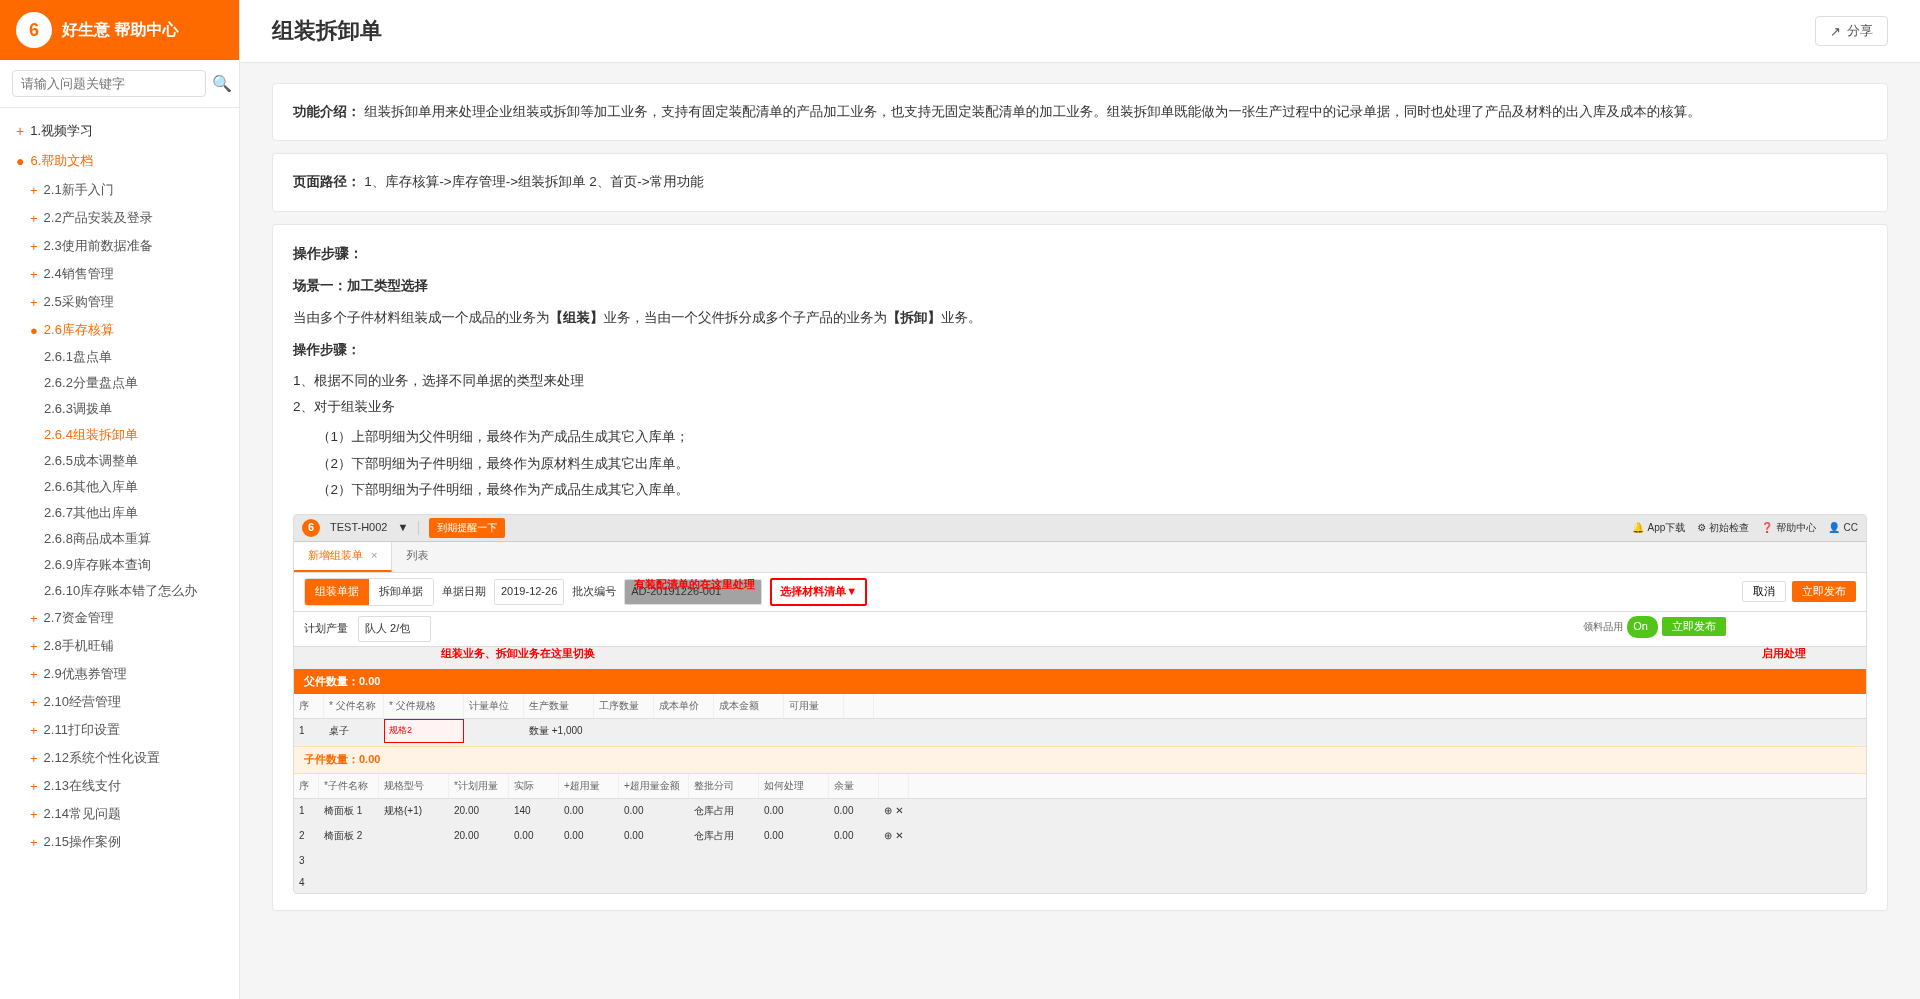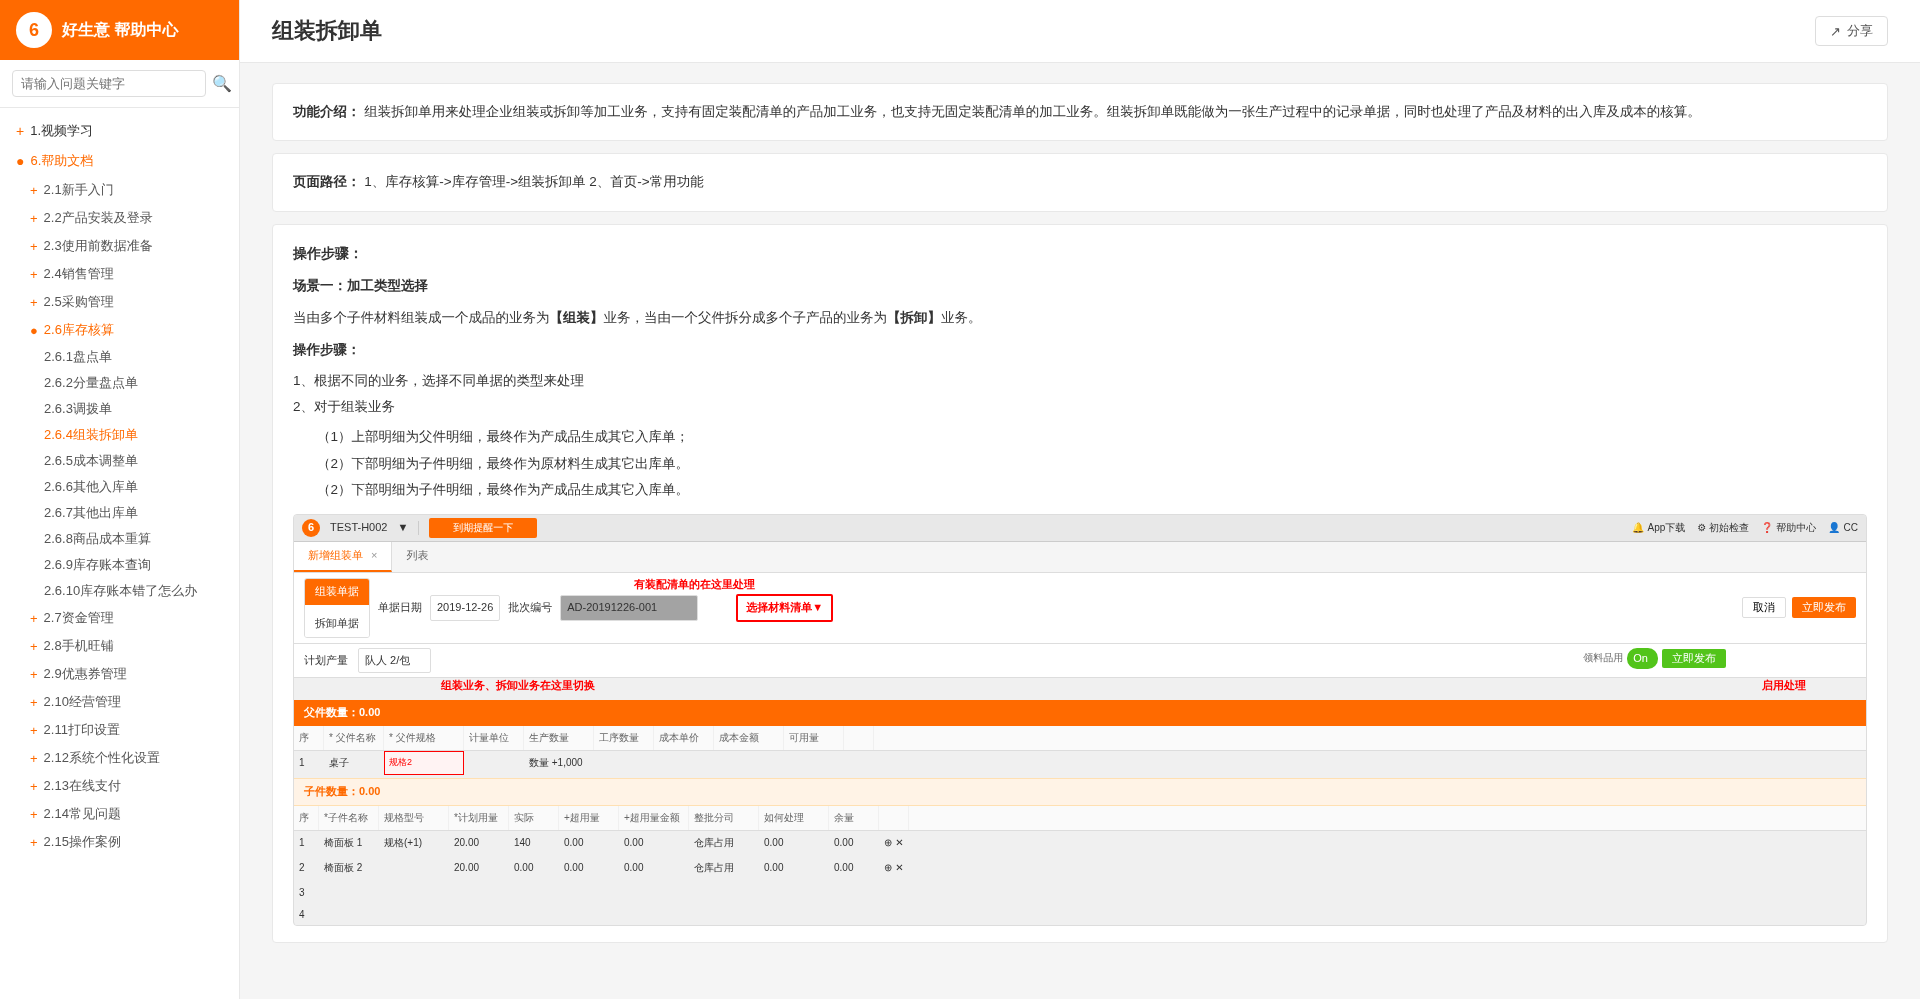--- a/index.html
+++ b/index.html
@@ -339,49 +339,49 @@
         <div style="padding-left:24px;margin-bottom:2px;font-size:13.5px;">（2）下部明细为子件明细，最终作为原材料生成其它出库单。</div>
         <div style="padding-left:24px;margin-bottom:2px;font-size:13.5px;">（2）下部明细为子件明细，最终作为产成品生成其它入库单。</div>
       </div>
 
       <div class="screenshot-container">
         <div style="background:#e8e8e8; padding:3px 8px; font-size:11px; display:flex; align-items:center; gap:10px; border-bottom:1px solid #ccc;">
           <span style="background:#ff6a00;color:#fff;border-radius:50%;width:18px;height:18px;display:inline-flex;align-items:center;justify-content:center;font-size:11px;font-weight:bold;">6</span>
           <span style="font-size:11px;">TEST-H002</span>
           <span style="font-size:11px;">▼</span>
           <span style="width:1px;height:14px;background:#ccc;"></span>
-          <span style="background:#ff6a00;color:#fff;padding:1px 24px;border-radius:2px;font-size:10px;">到期提醒一下</span>
+          <span style="background:#ff6a00;color:#fff;padding:1px 8px;border-radius:2px;font-size:10px;">到期提醒一下</span>
           <span style="margin-left:auto; display:flex; gap:12px; font-size:10px;">
             <span>🔔 App下载</span>
             <span>⚙ 初始检查</span>
             <span>❓ 帮助中心</span>
             <span>👤 CC</span>
           </span>
         </div>
 
         <div style="display:flex; background:#f5f5f5; border-bottom:1px solid #ddd;">
           <div style="display:flex;align-items:center; background:#fff; border-right:1px solid #ddd; border-bottom:2px solid #ff6a00; padding:4px 14px; font-size:11px; color:#ff6a00;">
             <span>新增组装单</span>
             <span style="margin-left:8px; color:#999; cursor:pointer;">×</span>
           </div>
           <div style="padding:4px 14px; font-size:11px; color:#666; cursor:pointer;">列表</div>
         </div>
 
         <div style="display:flex; background:#fff; border-bottom:1px solid #ddd; padding:5px 10px; align-items:center; gap:8px; position:relative; flex-wrap:wrap;">
 
-          <div style="display:flex; gap:6px; border:1px solid #ddd; border-radius:3px; overflow:hidden; font-size:11px;flex-direction:column;">
+          <div style="display:flex; gap:0; border:1px solid #ddd; border-radius:3px; overflow:hidden; font-size:11px;">
             <div style="padding:3px 10px; background:#ff6a00; color:#fff; cursor:pointer;">组装单据</div>
             <div style="padding:3px 10px; background:#fff; color:#333; cursor:pointer;">拆卸单据</div>
           </div>
           <span style="font-size:11px;">单据日期</span>
           <span style="font-size:11px; border:1px solid #ddd; padding:2px 6px; border-radius:2px; background:#fff;">2019-12-26</span>
           <span style="font-size:11px;">批次编号</span>
           <span style="font-size:11px; border:1px solid #ddd; padding:2px 40px 2px 6px; border-radius:2px; background:#a3a3a3;">AD-20191226-001</span>
 
-          <div style="position:relative; display:inline-flex; align-items:center; margin-left:30px;">
+          <div style="position:relative; display:inline-flex; align-items:center; ">
             <span style="background:#fff; border:2px solid red; padding:2px 8px; border-radius:2px; color:red; font-size:11px; font-weight:bold; white-space:nowrap;">选择材料清单▼</span>
           </div>
           <span style="position:absolute; top:2px; left:340px; color:red; font-size:11px; font-weight:bold;">有装配清单的在这里处理</span>
           <div style="margin-left:auto; display:flex; gap:6px;">
             <button style="background:#fff; border:1px solid #ddd; padding:2px 10px; border-radius:2px; font-size:11px; cursor:pointer;">取消</button>
             <button style="background:#ff6a00; color:#fff; border:none; padding:2px 10px; border-radius:2px; font-size:11px; cursor:pointer;">立即发布</button>
           </div>
         </div>
 
         <div style="display:flex; background:#fff; border-bottom:1px solid #ddd; padding:4px 10px; align-items:center; gap:10px; position:relative;">

